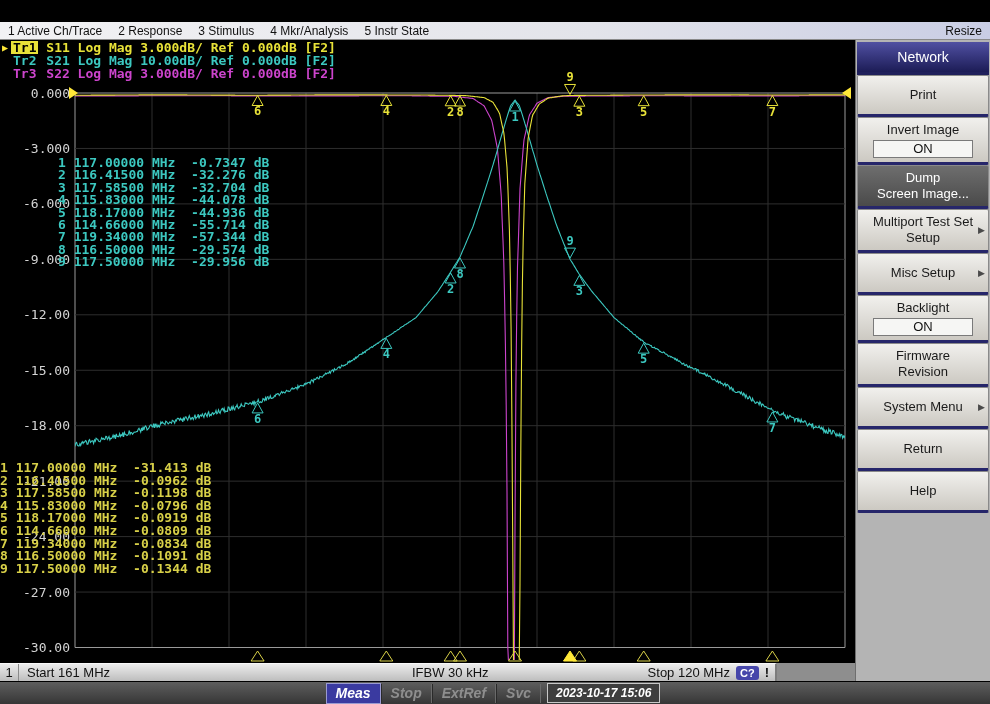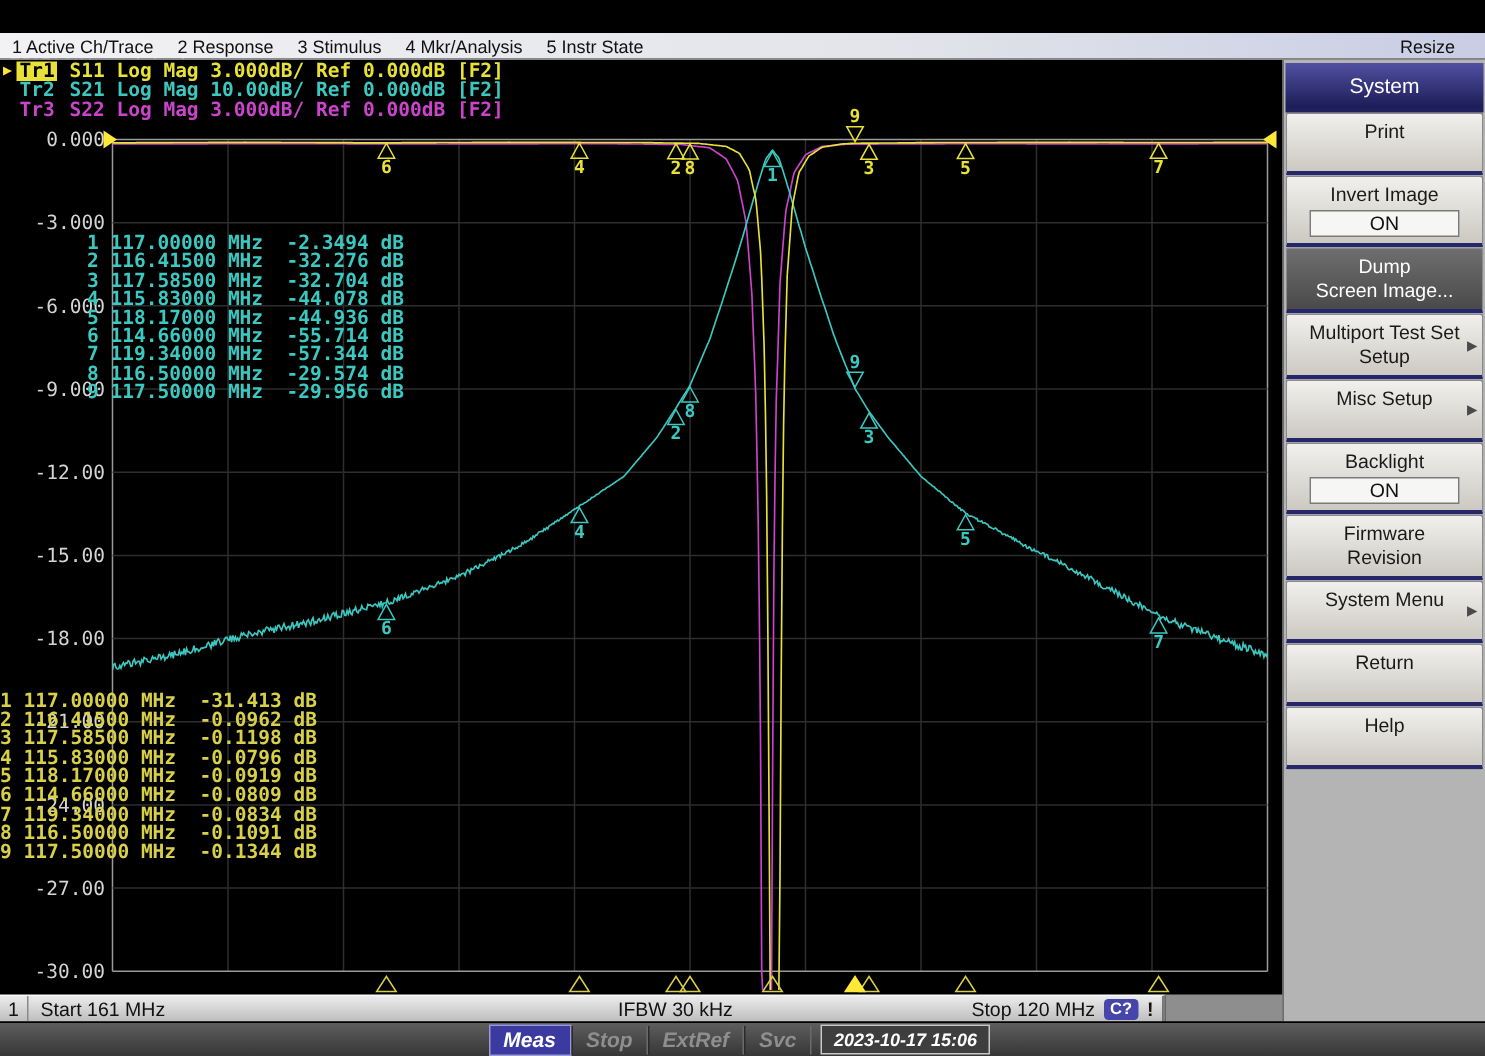--- a/index.html
+++ b/index.html
@@ -7,21 +7,21 @@
        font-family:"Liberation Sans",sans-serif;}
   
   .titlebar{position:absolute;left:0;top:0;width:990px;height:22px;
     background:linear-gradient(180deg,#3a3d44 0%,#24262b 40%,#101114 55%,#2c2e35 100%);
     color:#d6d6d6;font-size:12px;line-height:22px;padding-left:6px;box-sizing:border-box;margin-top:32px;}
   .menubar{position:absolute;left:0;top:22px;width:990px;height:18px;
     background:linear-gradient(90deg,#f2f2f4 0%,#e3e4ea 60%,#c9cde4 100%);
     border-bottom:1px solid #8a8a8a;font-size:12px;color:#111;display:flex;align-items:center;box-sizing:border-box;}
   .menu-items{display:flex;gap:16px;padding-left:8px;flex:1;}
   .menu-items span{cursor:default;}
-  .resize{padding-right:20px;}
+  .resize{padding-right:8px;}
   
   .screen{position:absolute;left:0;top:40px;width:855px;height:623px;background:#000;}
   #gsvg{position:absolute;left:0;top:0;}
   .legend{position:absolute;left:2px;top:1px;font-family:"DejaVu Sans Mono",monospace;
     font-size:13px;font-weight:700;line-height:13px;white-space:pre;}
   .legend .row{height:13px;display:flex;align-items:center;}
   .legend .arrow{color:#ffe838;width:9px;font-size:10px;}
   .legend .pad{width:9px;}
   .legend .tid{padding:0 2px;}
   .legend .tid.hl{background:#e8e238;color:#000;}
@@ -31,21 +31,21 @@
   .mtable.yellow{left:0px;top:422px;color:#d8d048;line-height:12.6px;}
   
   .sidebar{position:absolute;left:855px;top:40px;width:135px;height:641px;
     background:#b4b4b4;border-left:1px solid #6e6e6e;box-sizing:border-box;}
   .sb-title{margin:2px 1px 0 1px;height:30px;background:linear-gradient(180deg,#5050a2,#1c1c56);
     color:#fff;font-size:14px;display:flex;align-items:center;justify-content:center;
     border-bottom:3px solid #20205c;}
   .sbtn{position:relative;margin:0 1px;min-height:30px;padding:4px 2px;
     background:linear-gradient(180deg,#f1f0ed,#ccc9c2);border:1px solid #8a8a8a;
     border-bottom:3px solid #26266a;border-radius:2px;display:flex;flex-direction:column;
-    justify-content:flex-start;align-items:center;color:#1a1a1a;font-size:13px;cursor:pointer;}
+    justify-content:center;align-items:center;color:#1a1a1a;font-size:13px;cursor:pointer;}
   .sbtn .line{line-height:16px;text-align:center;}
   .sbtn.dark{background:linear-gradient(180deg,#6e6e6e,#4a4a4a);color:#fff;}
   .sbtn .val{margin-top:2px;width:78%;background:#f6f6f4;border:1px solid #7a7a7a;
     text-align:center;line-height:16px;color:#111;}
   .sbtn .arr{position:absolute;right:3px;top:50%;transform:translateY(-50%);
     color:#4a4a4a;font-size:9px;}
   
   .statusbar{position:absolute;left:0;top:663px;width:777px;height:18px;
     background:linear-gradient(180deg,#ececec,#bdbdbd);border-top:1px solid #f8f8f8;
     border-right:2px solid #7c7c7c;box-sizing:border-box;font-size:13px;color:#111;
@@ -205,26 +205,26 @@
           <polygon points="772.4000000000004,611 765.9000000000004,621 778.9000000000004,621" fill="none" stroke="#d8d048" stroke-width="1"></polygon>
         </g>
         <g>
           <polygon points="460,611 453.5,621 466.5,621" fill="none" stroke="#d8d048" stroke-width="1"></polygon>
         </g>
         <g>
           <polygon points="570,611 563.5,621 576.5,621" fill="#ffe838" stroke="#ffe838" stroke-width="1"></polygon>
         </g>
       </svg>
     <div class="legend" id="legend"><div class="row"><span class="arrow">▶</span><span class="tid hl">Tr1</span><span style="color: rgb(232, 226, 56);"> S11 Log Mag 3.000dB/ Ref 0.000dB [F2]</span></div><div class="row"><span class="pad"></span><span class="tid" style="color: rgb(60, 200, 192);">Tr2</span><span style="color: rgb(60, 200, 192);"> S21 Log Mag 10.00dB/ Ref 0.000dB [F2]</span></div><div class="row"><span class="pad"></span><span class="tid" style="color: rgb(204, 68, 204);">Tr3</span><span style="color: rgb(204, 68, 204);"> S22 Log Mag 3.000dB/ Ref 0.000dB [F2]</span></div></div>
-    <div class="mtable cyan" id="mtable2"><div>1 117.00000 MHz  -2.3494 dB</div><div>2 116.41500 MHz  -32.276 dB</div><div>3 117.58500 MHz  -32.704 dB</div><div>4 115.83000 MHz  -44.078 dB</div><div>5 118.17000 MHz  -44.936 dB</div><div>6 114.66000 MHz  -55.714 dB</div><div>7 119.34000 MHz  -57.344 dB</div><div>8 116.50000 MHz  -29.574 dB</div><div>9 117.50000 MHz  -29.956 dB</div></div>
+    <div class="mtable cyan" id="mtable2"><div>1 117.00000 MHz  -0.7347 dB</div><div>2 116.41500 MHz  -32.276 dB</div><div>3 117.58500 MHz  -32.704 dB</div><div>4 115.83000 MHz  -44.078 dB</div><div>5 118.17000 MHz  -44.936 dB</div><div>6 114.66000 MHz  -55.714 dB</div><div>7 119.34000 MHz  -57.344 dB</div><div>8 116.50000 MHz  -29.574 dB</div><div>9 117.50000 MHz  -29.956 dB</div></div>
     <div class="mtable yellow" id="mtable1"><div>1 117.00000 MHz  -31.413 dB</div><div>2 116.41500 MHz  -0.0962 dB</div><div>3 117.58500 MHz  -0.1198 dB</div><div>4 115.83000 MHz  -0.0796 dB</div><div>5 118.17000 MHz  -0.0919 dB</div><div>6 114.66000 MHz  -0.0809 dB</div><div>7 119.34000 MHz  -0.0834 dB</div><div>8 116.50000 MHz  -0.1091 dB</div><div>9 117.50000 MHz  -0.1344 dB</div></div>
   </div>
 
   <div class="sidebar">
-    <div class="sb-title">System</div>
+    <div class="sb-title">Network</div>
     <div id="sb-buttons">
         <div class="sbtn">
           <div class="line">Print</div>
         </div>
         <div class="sbtn">
           <div class="line">Invert Image</div>
           <div class="val">ON</div>
         </div>
         <div class="sbtn dark">
           <div class="line">Dump</div>

